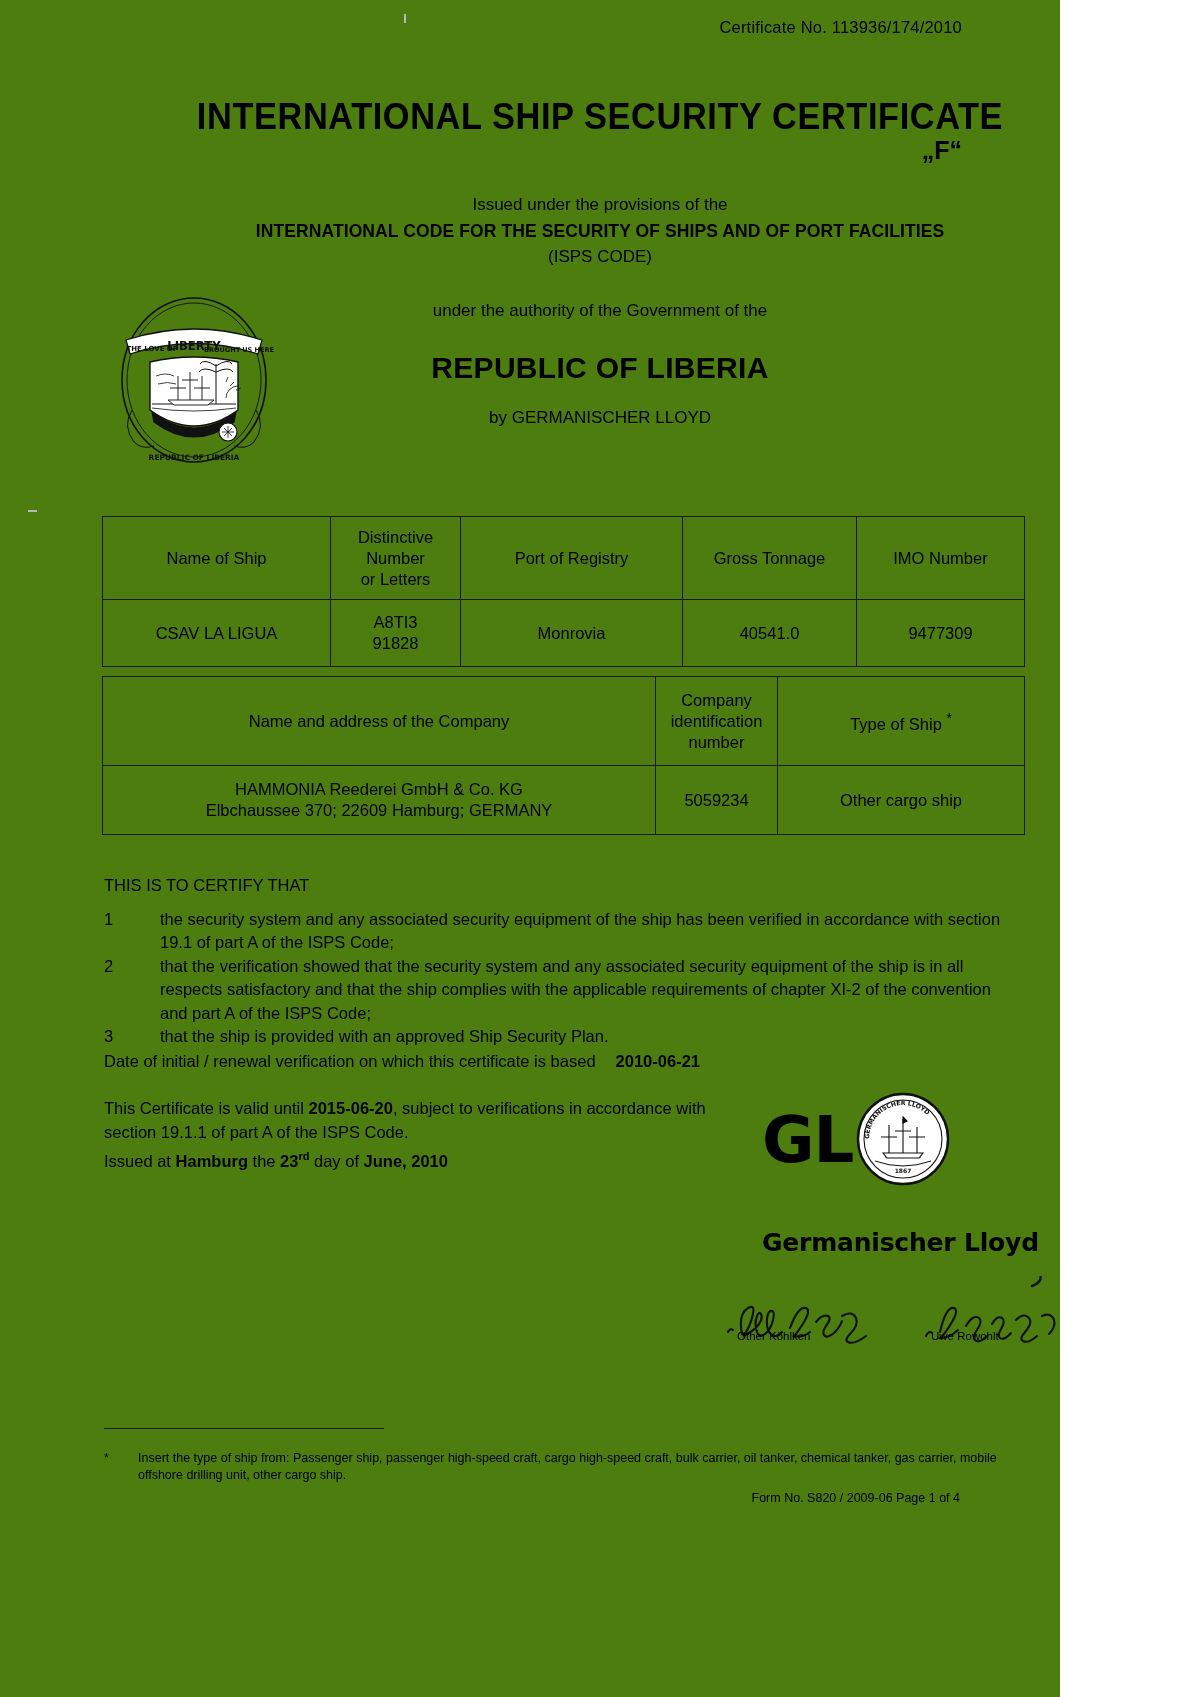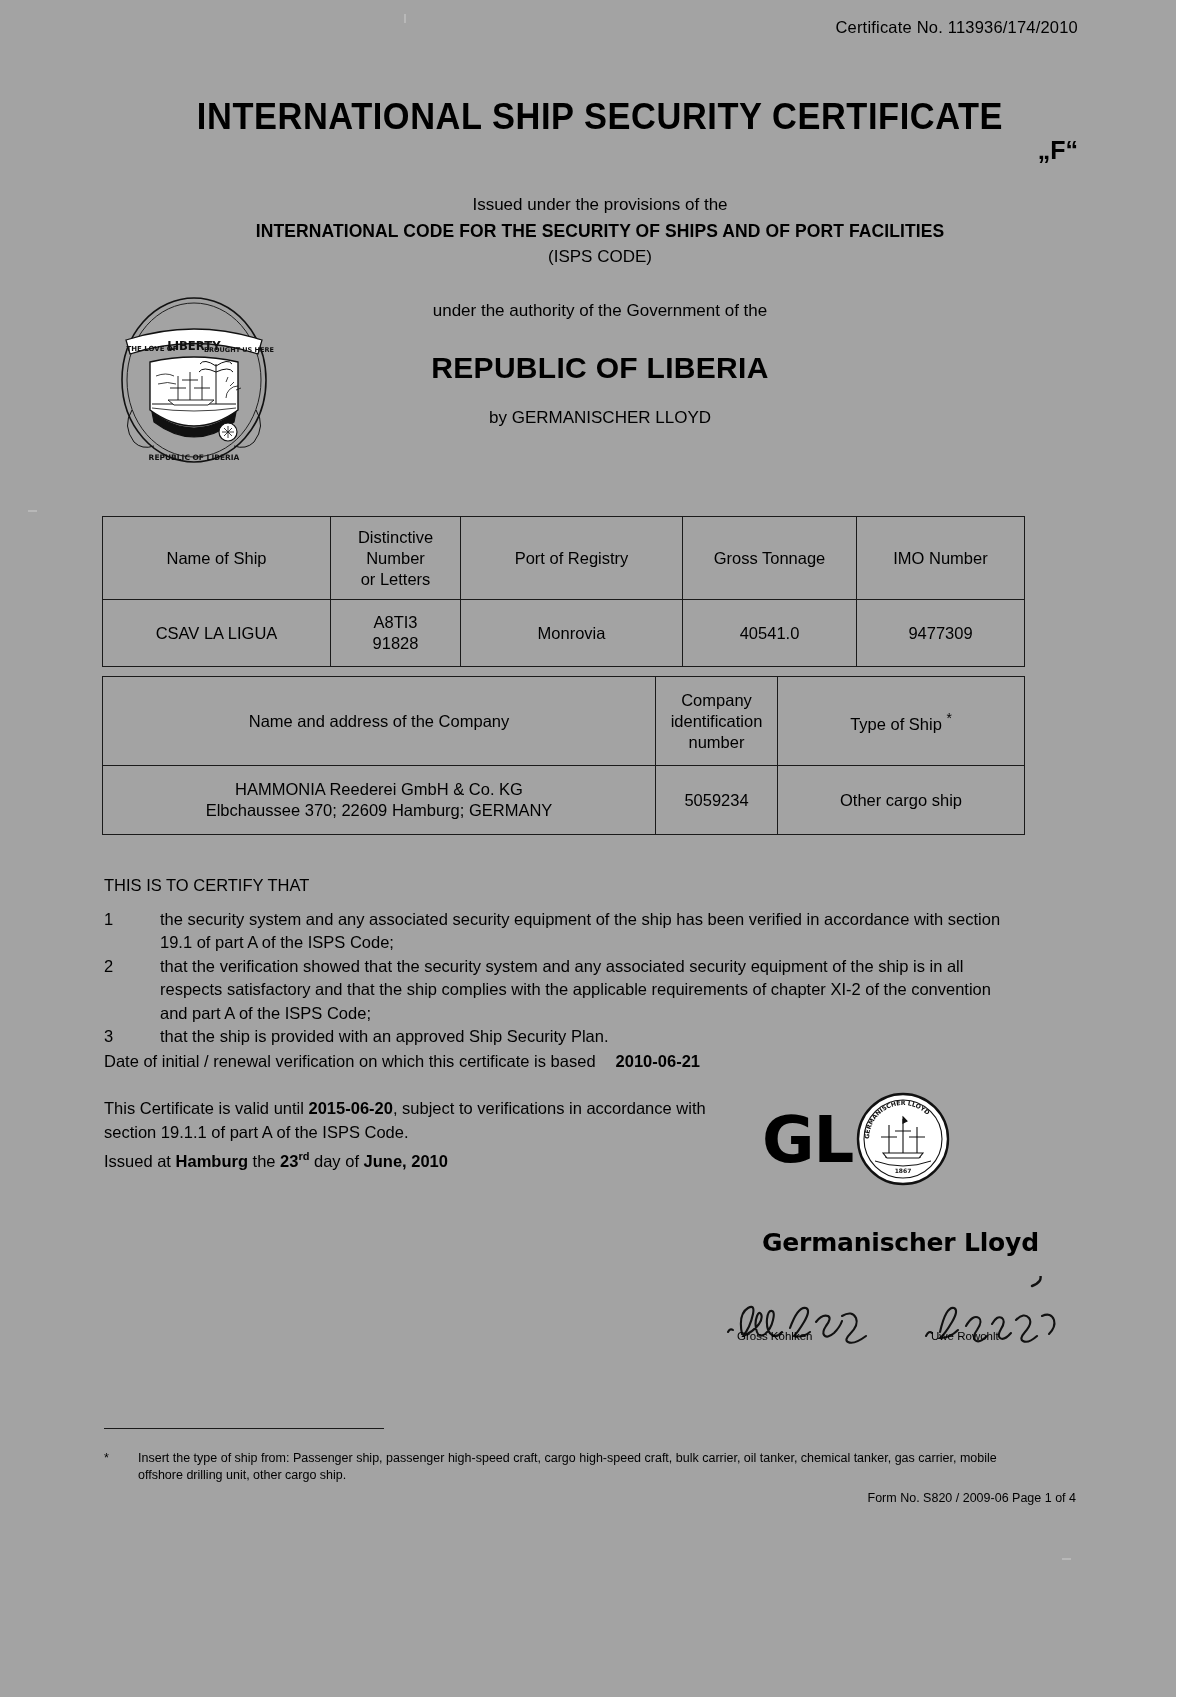--- a/index.html
+++ b/index.html
@@ -6,23 +6,23 @@
     margin: 0;
     padding: 0;
     background: #ffffff;
   }
   body {
     font-family: "Liberation Sans", sans-serif;
     color: #000000;
   }
   .page {
     position: relative;
-    width: 1176px;
+    width: 1060px;
     height: 1697px;
-    background: #a3a3a3;
+    background: #4d7c0f;
     overflow: hidden;
     box-sizing: border-box;
     padding: 0;
   }
   .cert-no {
     position: absolute;
     top: 18px;
     right: 98px;
     font-size: 16.5px;
     letter-spacing: 0.2px;
@@ -450,21 +450,21 @@
         <path d="M220 56 q6 -26 14 -24 q5 2 -2 14 q-7 12 -12 16 q10 0 18 -8"></path>
         <path d="M246 50 q7 -12 13 -8 q4 3 -2 12 q-5 7 -2 10 q4 4 12 -4"></path>
         <path d="M272 48 q5 -9 10 -6 q4 3 -1 11 q-4 7 -1 9 q4 3 11 -5"></path>
         <path d="M296 44 q8 -8 13 -2 q4 5 -4 14 q-6 7 -2 9 q5 3 14 -5"></path>
         <path d="M322 40 q9 -4 12 4 q2 7 -5 14"></path>
       </g>
       <path d="M300 -14 q16 2 20 12 q3 8 -8 12" stroke-width="2.4" stroke-linecap="round"></path>
     </svg>
   </div>
 
-  <div class="sig-name" id="sig-name-1">Gross Köhlken</div>
+  <div class="sig-name" id="sig-name-1">Other Köhlken</div>
   <div class="sig-name" id="sig-name-2">Uwe Rowohlt</div>
 
   <div class="footnote-rule"></div>
   <div class="footnote">
     <div class="fn-star">*</div>
     <div>Insert the type of ship from: Passenger ship, passenger high-speed craft, cargo high-speed craft, bulk carrier, oil tanker, chemical tanker, gas carrier, mobile offshore drilling unit, other cargo ship.</div>
   </div>
   <div class="form-no">Form No. S820 / 2009-06 Page 1 of 4</div>
 
 </div>

